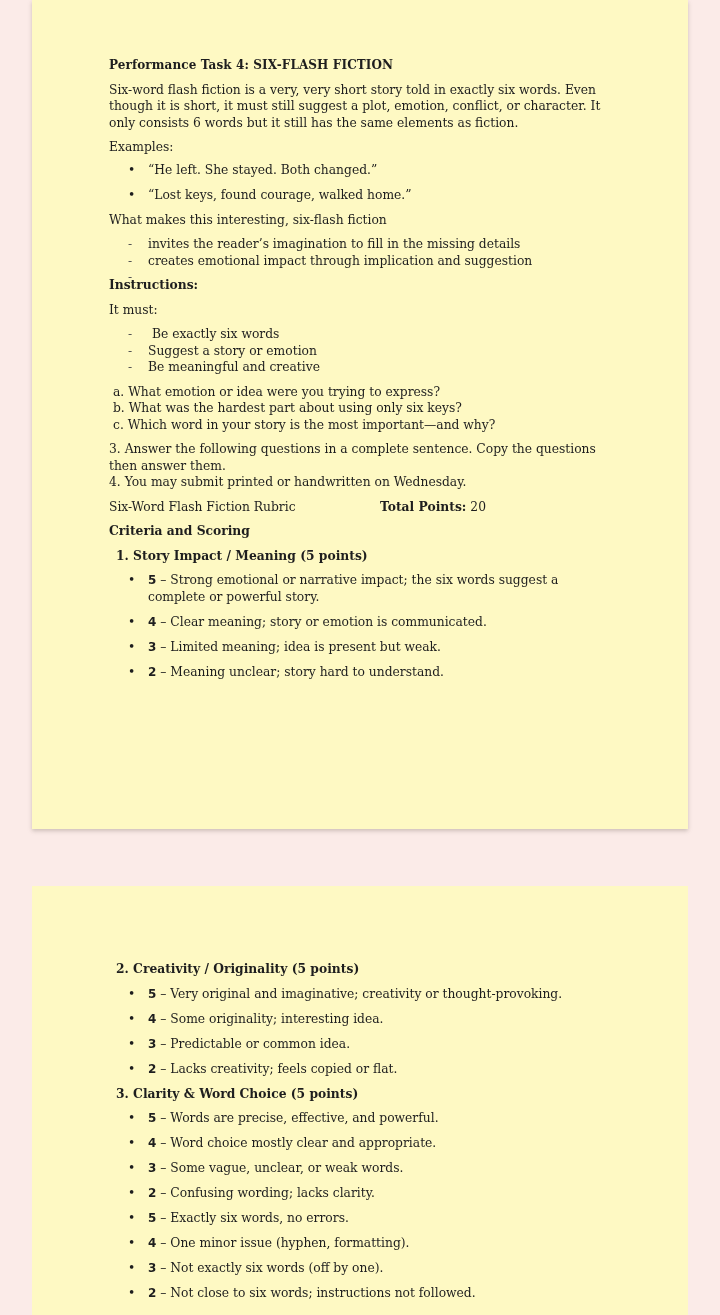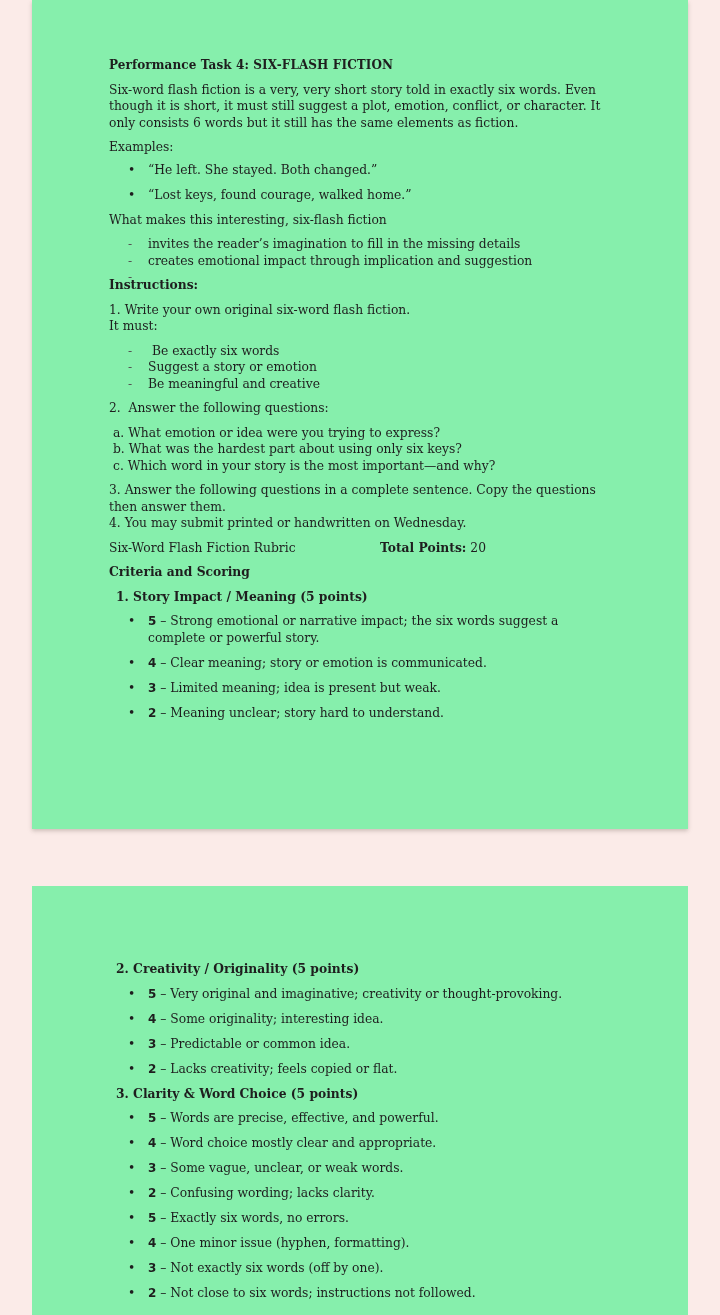--- a/index.html
+++ b/index.html
@@ -12,21 +12,21 @@
       background: #fbebe8;
       position: relative;
       overflow: hidden;
       font-family: "DejaVu Serif", "Liberation Serif", serif;
       color: #1e1e1e;
     }
     .page {
       position: absolute;
       left: 32px;
       width: 656px;
-      background: #86efac;
+      background: #fef9c3;
     }
     #page1 {
       top: 0;
       height: 829px;
       box-shadow: 0 2px 4px rgba(120,110,100,0.35);
     }
     #page2 {
       top: 886px;
       height: 468px;
     }
@@ -93,28 +93,26 @@
       <li><span class="bullet">•</span><span>“He left. She stayed. Both changed.”</span></li>
       <li><span class="bullet">•</span><span>“Lost keys, found courage, walked home.”</span></li>
     </ul>
     <p class="para">What makes this interesting, six-flash fiction</p>
     <ul class="dlist">
       <li><span class="dash">-</span><span>invites the reader’s imagination to fill in the missing details</span></li>
       <li><span class="dash">-</span><span>creates emotional impact through implication and suggestion</span></li>
       <li><span class="dash">-</span></li>
     </ul>
     <p class="para bold">Instructions:</p>
-    <p class="para" style="margin-bottom:0;">1. Write your own original six-word flash fiction.</p>
     <p class="para">It must:</p>
     <ul class="dlist">
       <li><span class="dash">-</span><span style="white-space:pre;"> Be exactly six words</span></li>
       <li><span class="dash">-</span><span>Suggest a story or emotion</span></li>
       <li><span class="dash">-</span><span>Be meaningful and creative</span></li>
     </ul>
-    <p class="para" style="white-space:pre;">2.  Answer the following questions:</p>
     <ul class="qlist">
       <li>a. What emotion or idea were you trying to express?</li>
       <li>b. What was the hardest part about using only six keys?</li>
       <li>c. Which word in your story is the most important—and why?</li>
     </ul>
     <p class="para" style="margin-bottom:0;">3. Answer the following questions in a complete sentence. Copy the questions then answer them.</p>
     <p class="para">4. You may submit printed or handwritten on Wednesday.</p>
     <div class="rubric-row">
       <span>Six-Word Flash Fiction Rubric</span>
       <span class="total"><span class="bold">Total Points:</span><span style="white-space:pre;"> 20</span></span>

